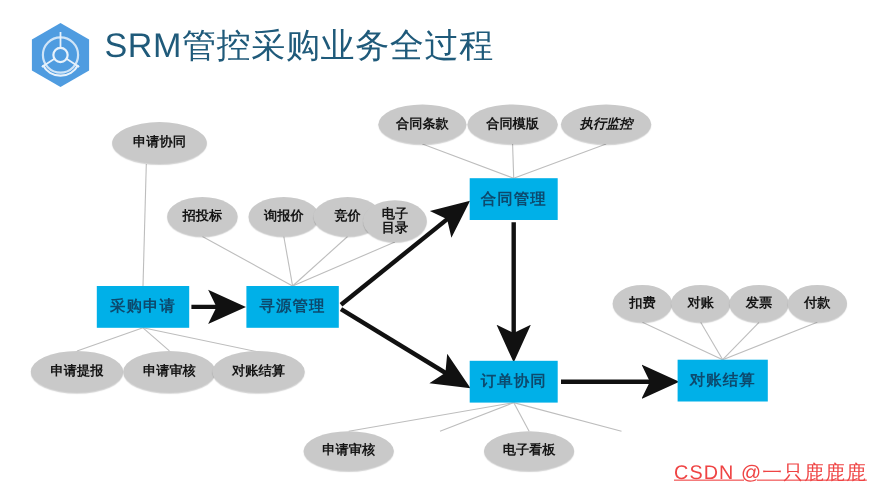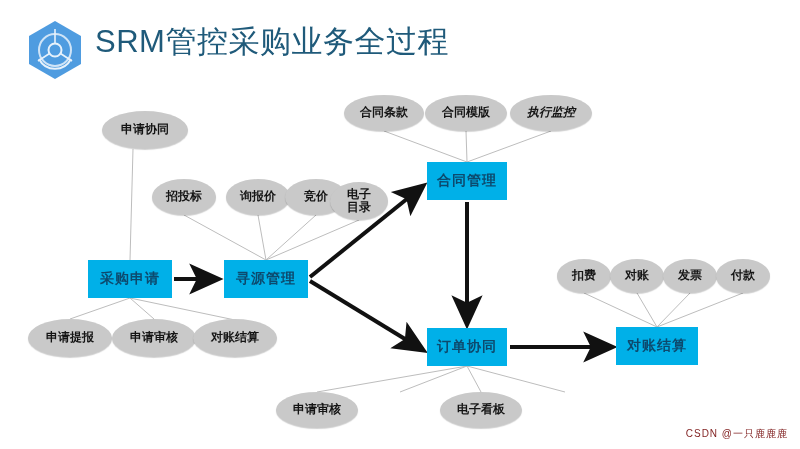--- a/index.html
+++ b/index.html
@@ -74,25 +74,26 @@
     line-height: 1.12;
     box-shadow: 0 1px 1px rgba(0,0,0,0.18);
   }
   .ellipse.two-line { font-size: 12px; }
 
   
   #watermark {
     position: absolute;
     right: 12px;
     bottom: 8px;
-    font-size: 10px;
-    color: #7f1d1d;
+    font-size: 18px;
+    color: #ef4444;
     letter-spacing: 1px;
     white-space: nowrap;
     user-select: none;
+    text-decoration: underline;
   }
 </style>
 </head>
 <body>
 
 <div id="canvas">
 
   <div id="header">
     <div id="logo-wrap">
       <svg width="60" height="62" viewBox="0 0 60 62">

